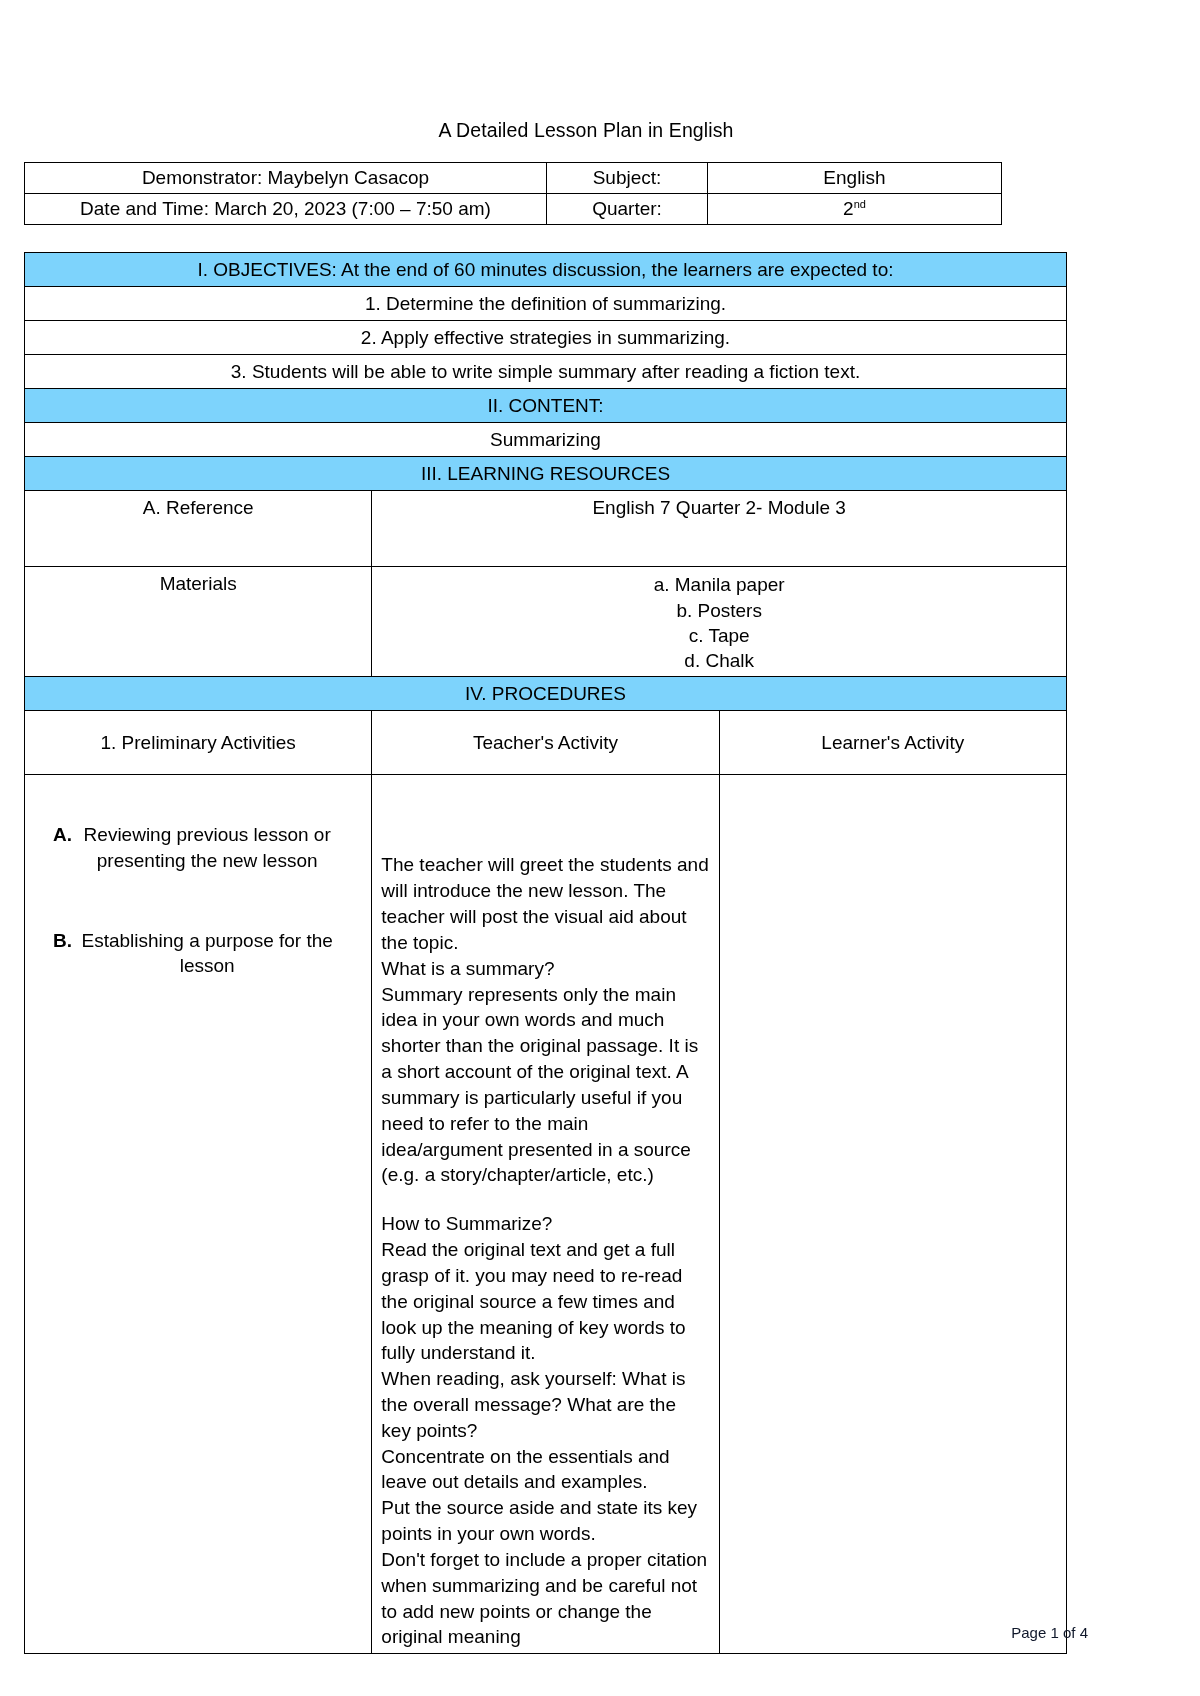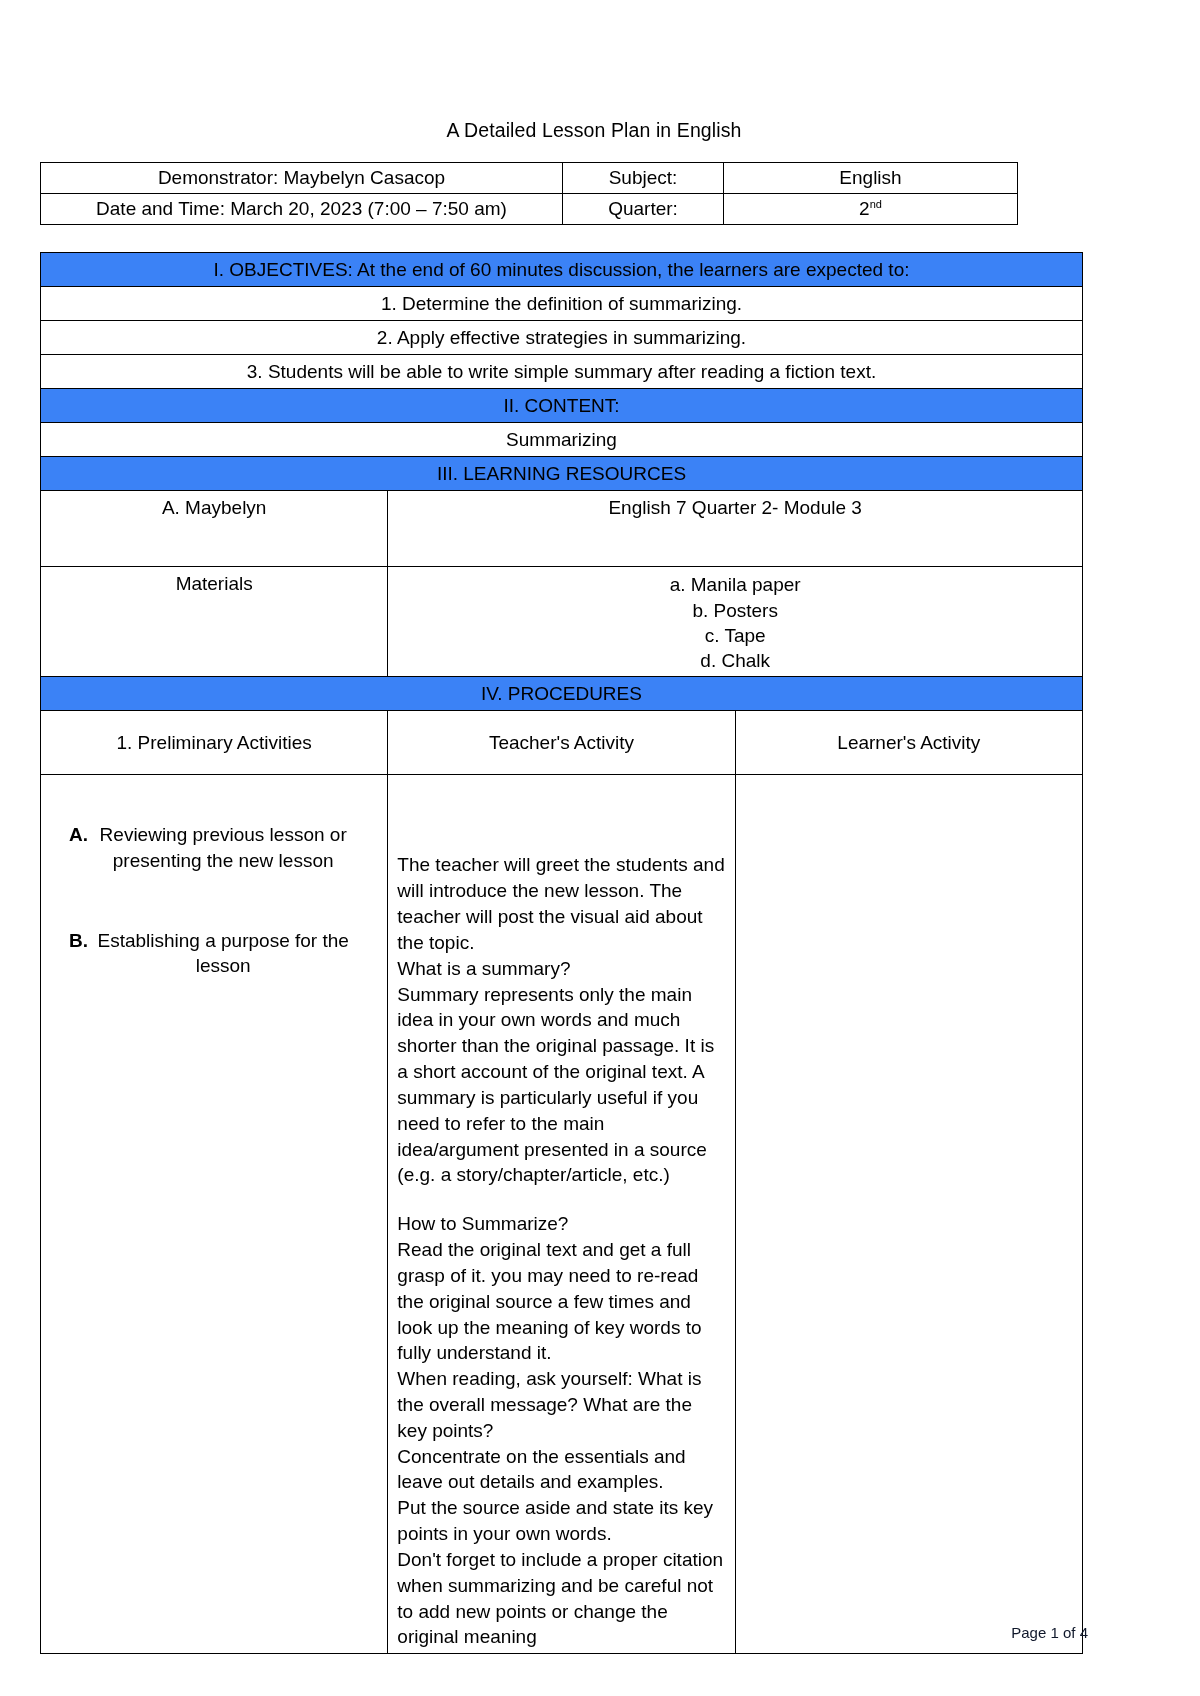--- a/index.html
+++ b/index.html
@@ -12,21 +12,21 @@
     height: 1696px;
     font-family: "Liberation Sans", sans-serif;
     color: #000000;
     position: relative;
     overflow: hidden;
   }
   .page {
     box-sizing: border-box;
     width: 1200px;
     height: 1696px;
-    padding: 118px 112px 0 40px;
+    padding: 118px 112px 0 24px;
     position: relative;
   }
   .doc-title {
     text-align: center;
     font-size: 19.5px;
     line-height: 1.25;
     margin: 0 0 20px 0;
     padding-left: 60px;
     letter-spacing: 0.1px;
   }
@@ -60,21 +60,21 @@
   sup { font-size: 11px; vertical-align: super; margin-top: 15px; }
 
   
   .main-table {
     width: 1043px;
   }
   .main-table td {
     padding: 3px 6px;
   }
   .band {
-    background: #3b82f6;
+    background: #7dd3fc;
   }
   .row-h { height: 27px; vertical-align: middle; }
   .objective-row td { height: 27px; vertical-align: middle; }
 
   .lr-left { width: 487px; }
   .lr-right { width: 556px; }
 
   .ref-row td { height: 67px; vertical-align: top; padding-top: 5px; }
   .other-row td { height: 27px; vertical-align: middle; }
   .mat-row td { height: 96px; vertical-align: top; padding-top: 5px; }
@@ -173,21 +173,21 @@
         <td class="band row-h" colspan="3">II. CONTENT:</td>
       </tr>
       <tr class="objective-row">
         <td colspan="3">Summarizing</td>
       </tr>
 
       <tr>
         <td class="band row-h" colspan="3">III. LEARNING RESOURCES</td>
       </tr>
       <tr class="ref-row">
-        <td class="lr-left">A. Maybelyn</td>
+        <td class="lr-left">A. Reference</td>
         <td class="lr-right" colspan="2">English 7 Quarter 2- Module 3</td>
       </tr>
       <tr class="mat-row">
         <td class="lr-left">Materials</td>
         <td class="lr-right mat-list" colspan="2">a. Manila paper<br>b. Posters<br>c. Tape<br>d. Chalk</td>
       </tr>
 
       <tr>
         <td class="band row-h" colspan="3">IV. PROCEDURES</td>
       </tr>

